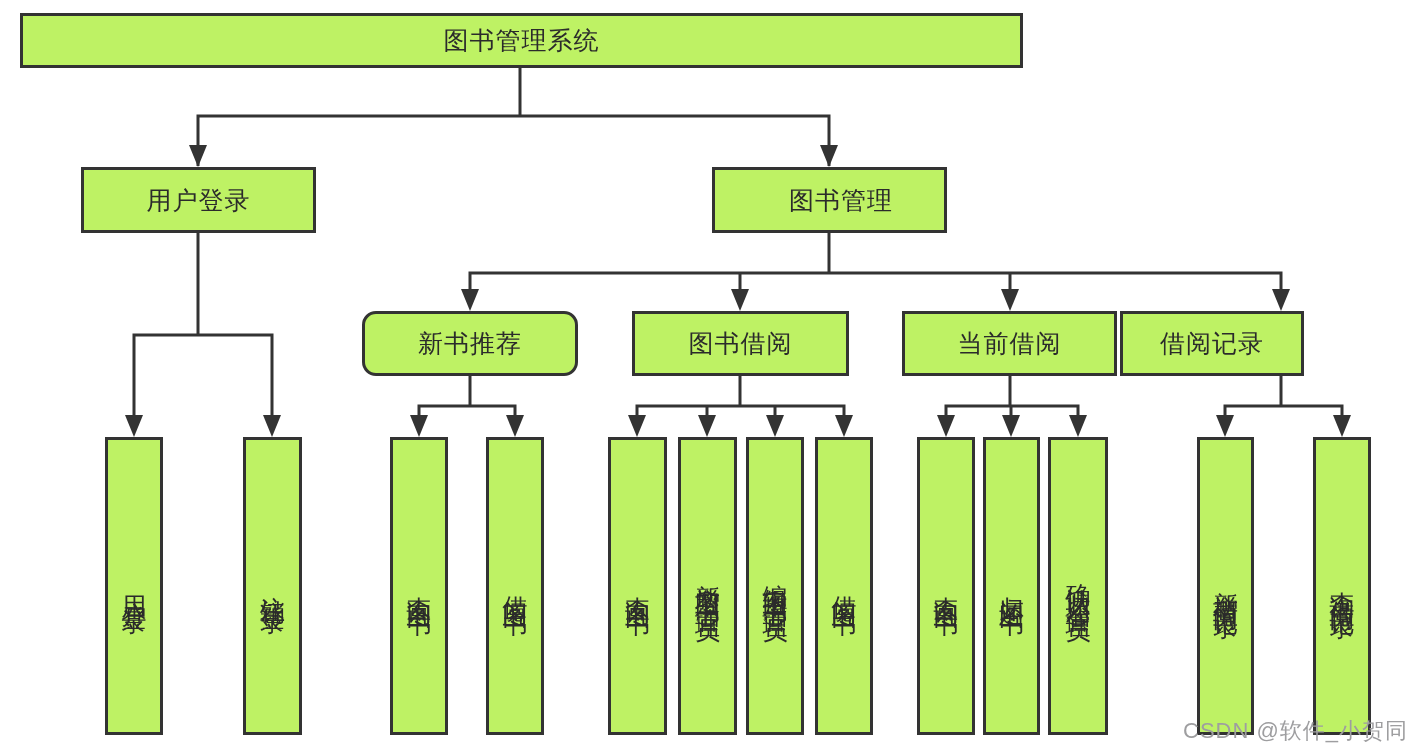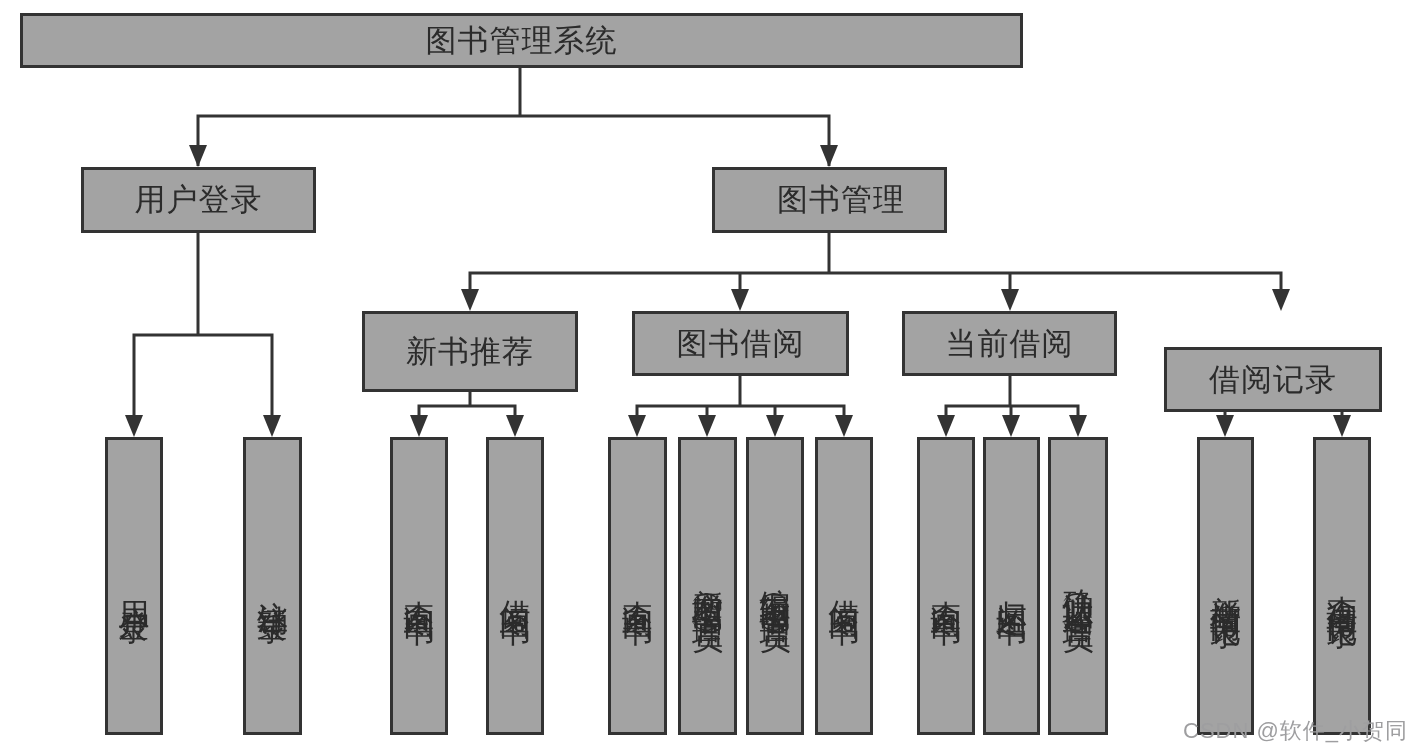--- a/index.html
+++ b/index.html
@@ -8,26 +8,26 @@
     width: 1405px;
     height: 747px;
     background: #ffffff;
     font-family: "Liberation Sans", "DejaVu Sans", sans-serif;
     overflow: hidden;
   }
   .node {
     position: absolute;
     box-sizing: border-box;
     border: 3px solid #333333;
-    background: #a3a3a3;
+    background: #bef264;
     display: flex;
     align-items: center;
     justify-content: center;
     color: #2b2b2b;
-    font-size: 31px;
+    font-size: 25px;
     letter-spacing: 1px;
   }
   .leaf {
     writing-mode: vertical-rl;
     text-orientation: mixed;
     letter-spacing: 5px;
     line-height: 1;
     top: 437px;
     height: 298px;
   }
@@ -37,24 +37,24 @@
     top: 0;
     z-index: 1;
   }
   .node { z-index: 2; }
   
   #n-root   { left: 20px;   top: 13px;  width: 1003px; height: 55px; }
   
   #n-login  { left: 81px;   top: 167px; width: 235px;  height: 66px; }
   #n-mgmt   { left: 712px;  top: 167px; width: 235px;  height: 66px; padding-left: 23px; }
   
-  #n-newbook { left: 362px; top: 311px; width: 216px;  height: 81px; }
+  #n-newbook { left: 362px; top: 311px; width: 216px;  height: 65px; border-radius: 14px; }
   #n-borrow  { left: 632px; top: 311px; width: 217px;  height: 65px; }
   #n-current { left: 902px; top: 311px; width: 215px;  height: 65px; }
-  #n-records { left: 1164px;top: 311px; width: 218px;  height: 65px; margin-top: 36px; }
+  #n-records { left: 1120px;top: 311px; width: 184px;  height: 65px; }
   
   #l-a1 { left: 105px;  width: 58px; }
   #l-a2 { left: 243px;  width: 59px; }
   #l-b1 { left: 390px;  width: 58px; }
   #l-b2 { left: 486px;  width: 58px; }
   #l-c1 { left: 608px;  width: 59px; }
   #l-c2 { left: 678px;  width: 59px; }
   #l-c3 { left: 746px;  width: 58px; }
   #l-c4 { left: 815px;  width: 58px; }
   #l-d1 { left: 917px;  width: 58px; }

